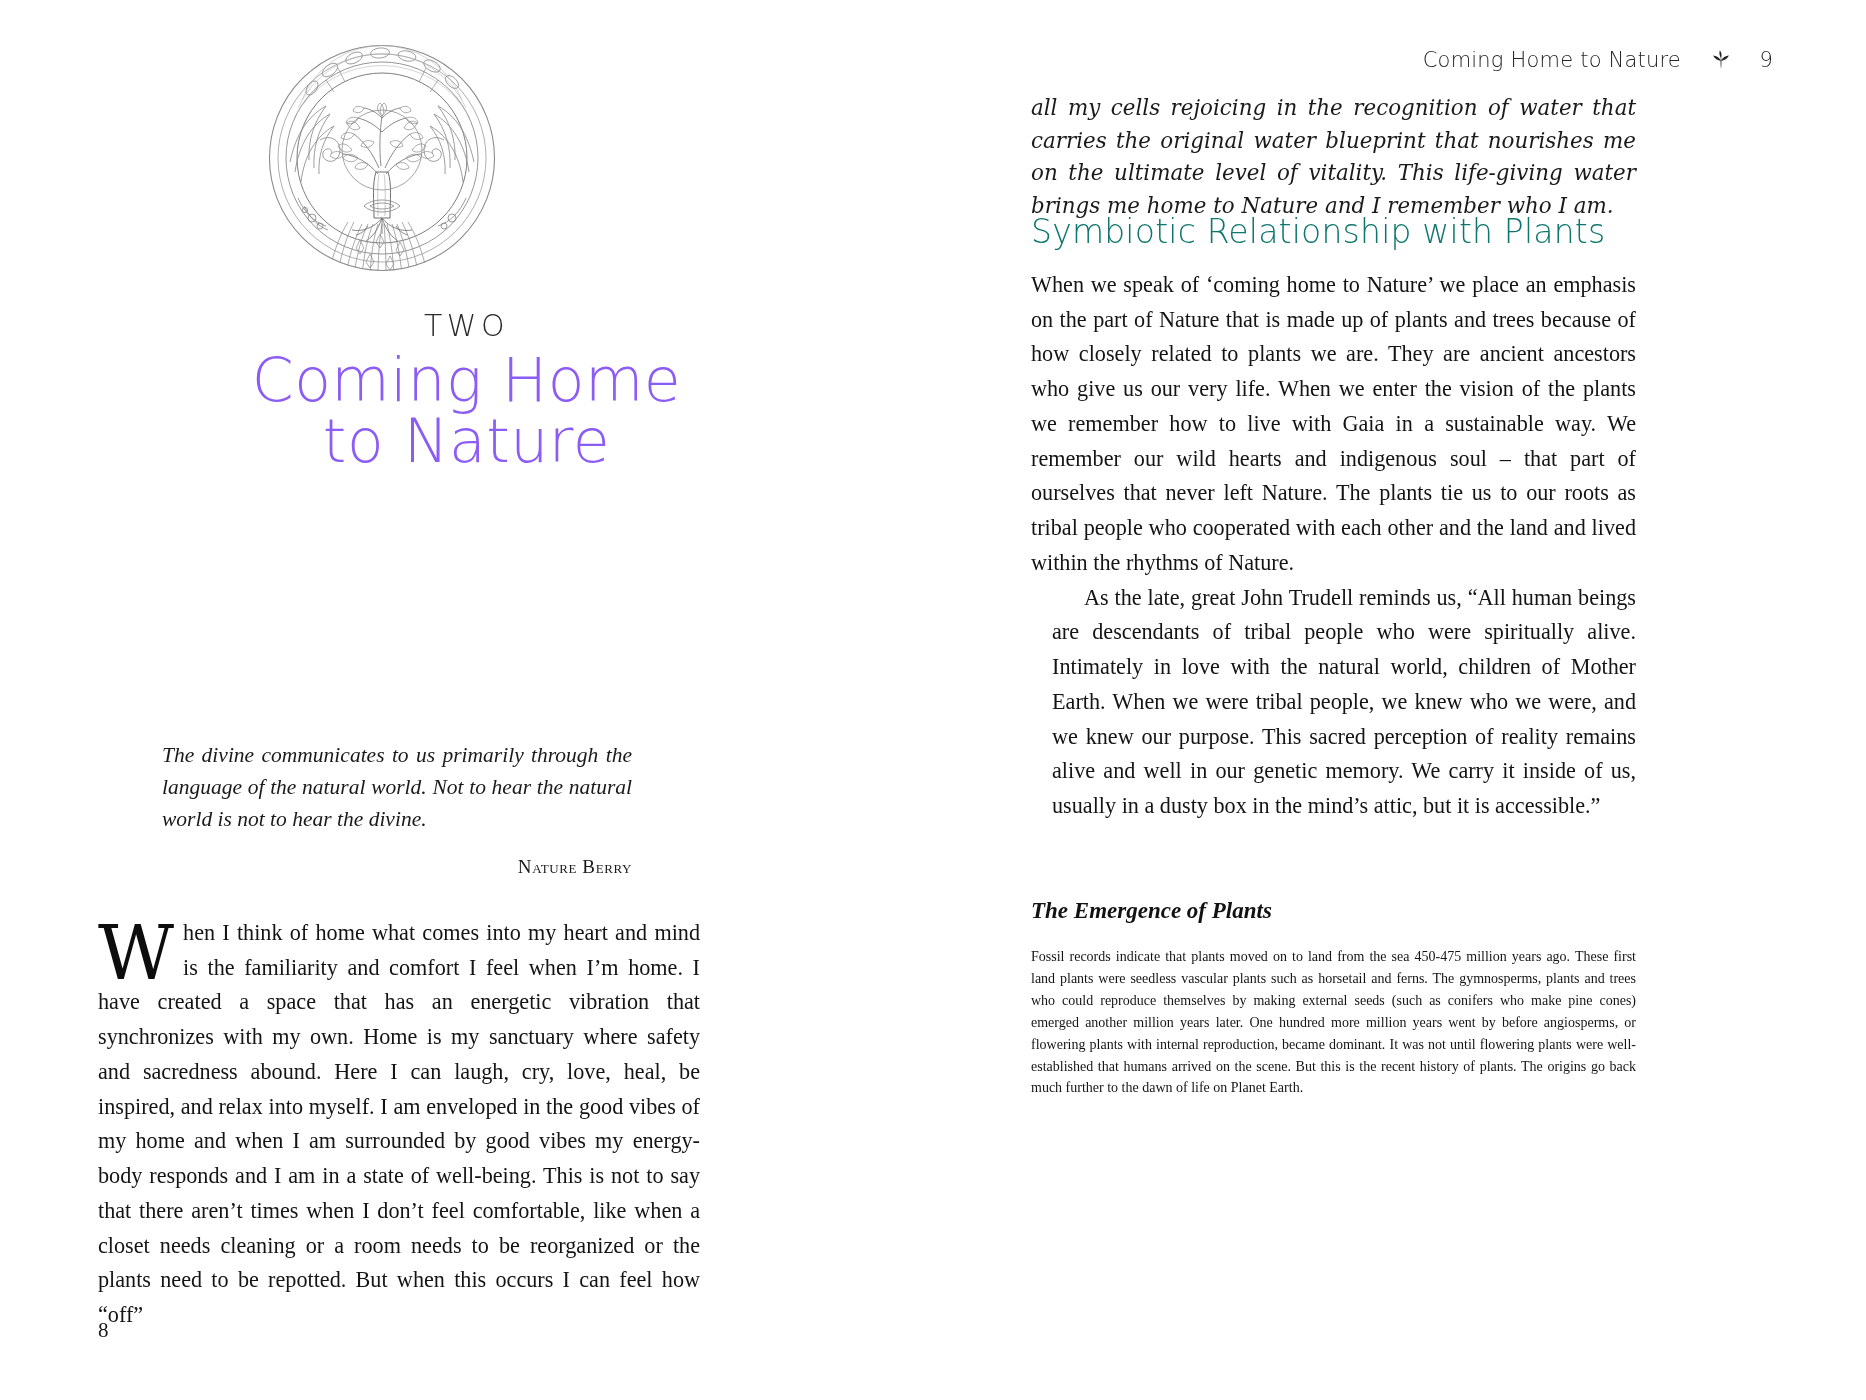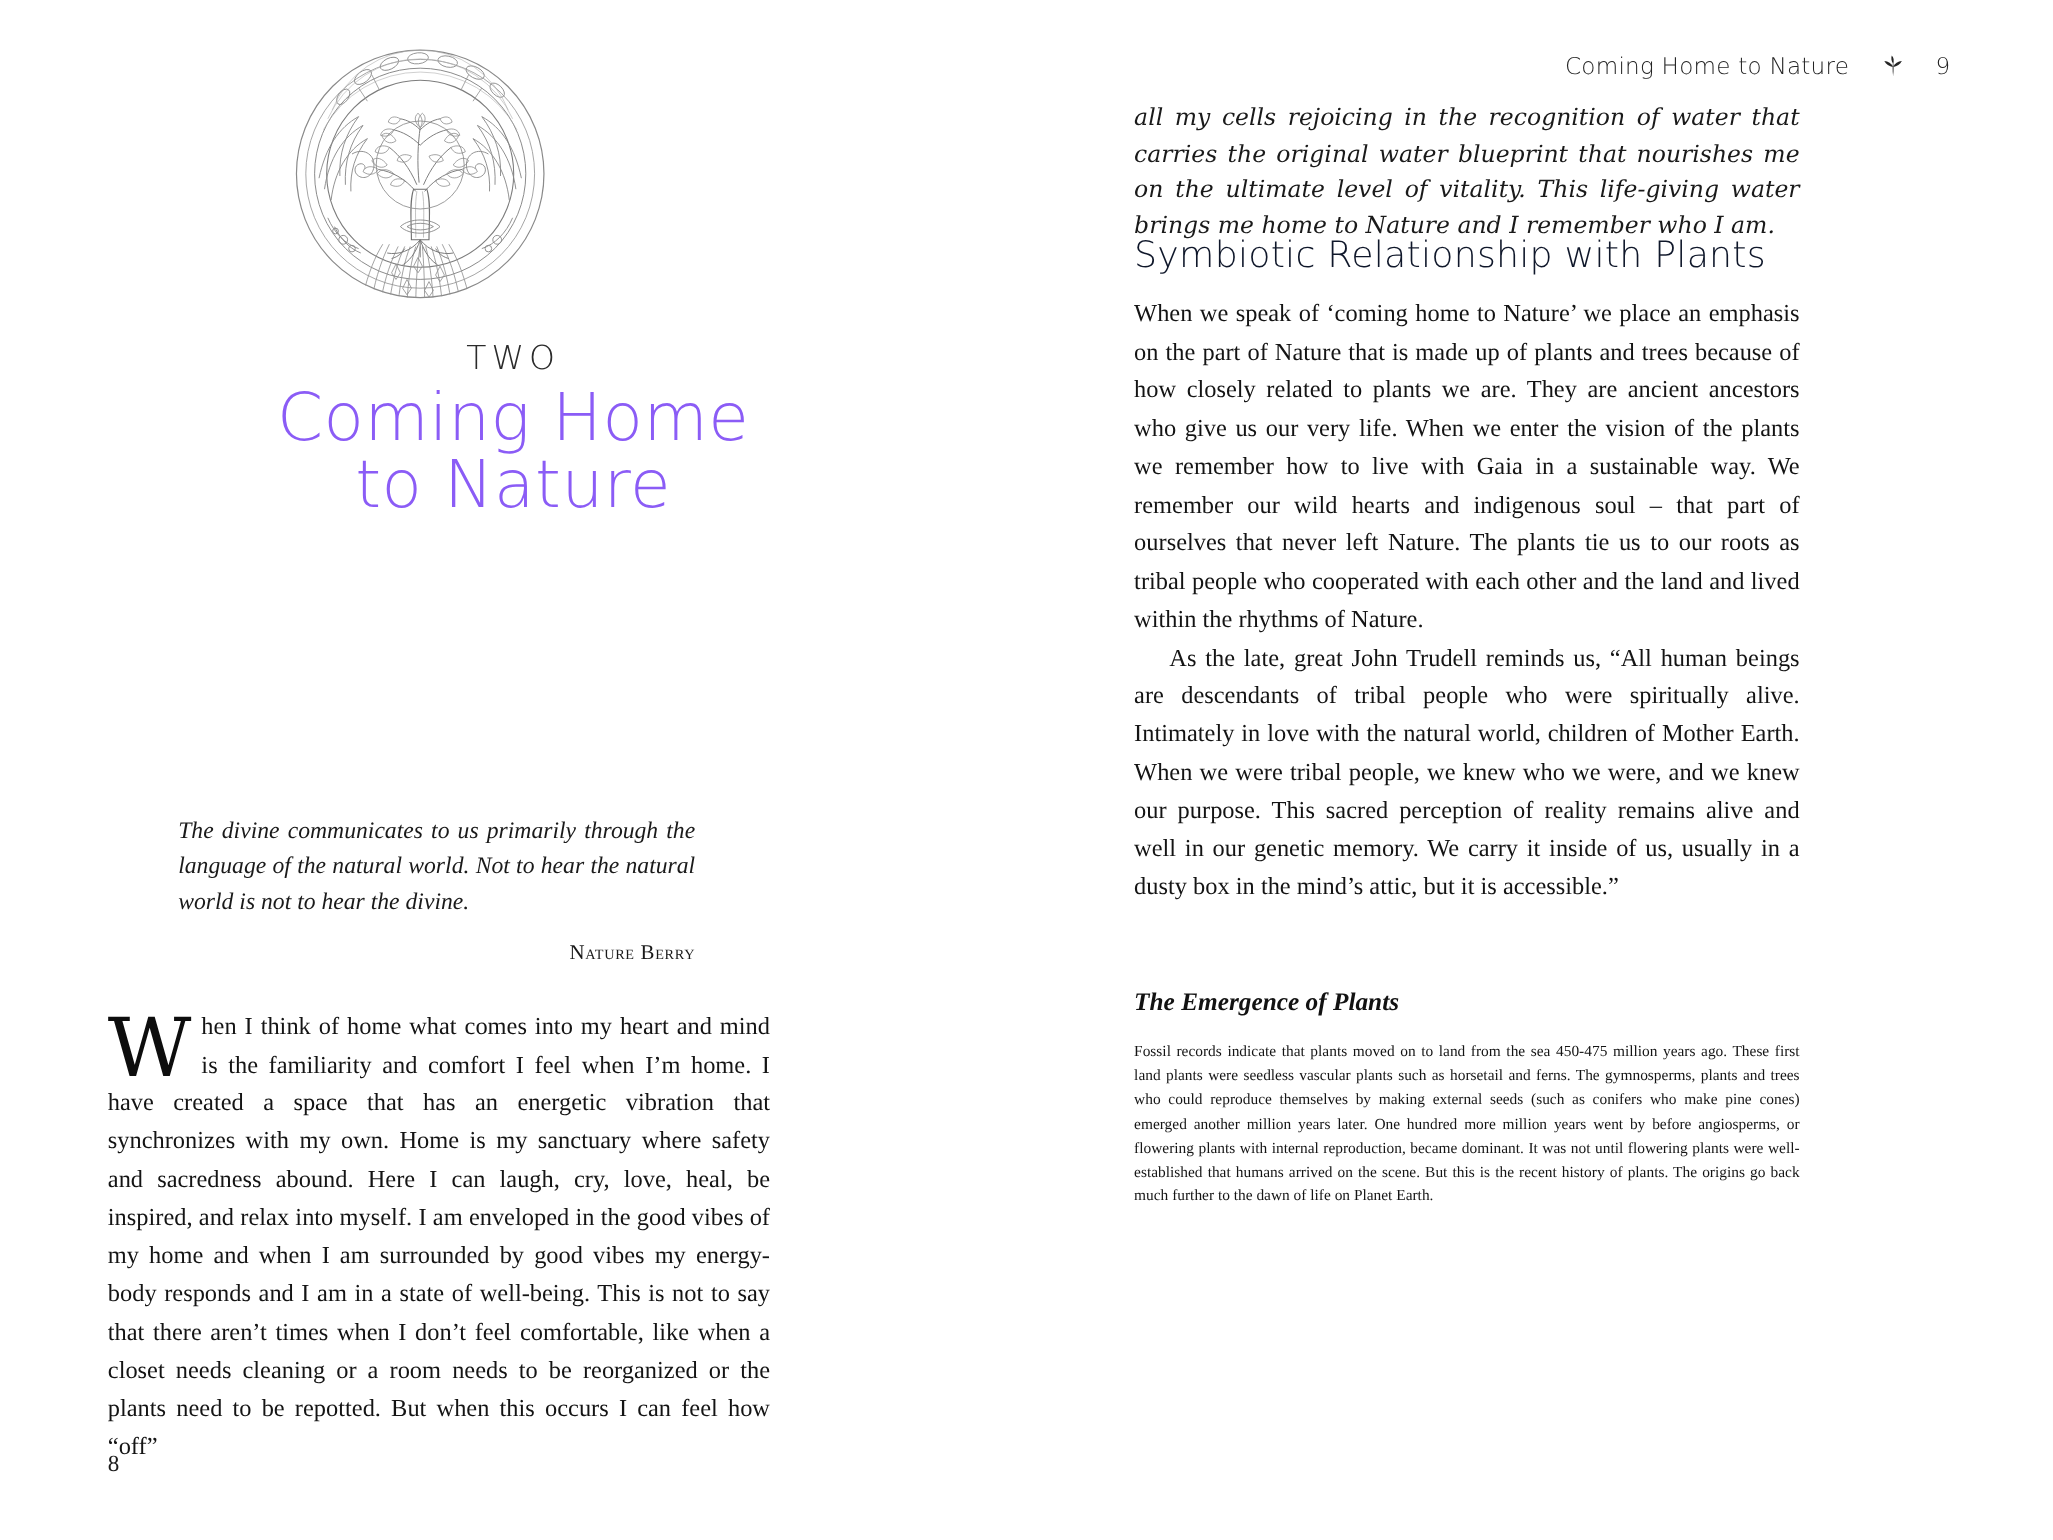--- a/index.html
+++ b/index.html
@@ -166,36 +166,36 @@
   }
 
   .section-head {
     position: absolute;
     top: 212px;
     left: 98px;
     width: 605px;
     font-family: "DejaVu Sans", "Liberation Sans", sans-serif;
     font-size: 33px;
     font-weight: 300;
-    color: #0f172a;
+    color: #0f766e;
     letter-spacing: 0.2px;
   }
 
   .body-right {
     position: absolute;
     top: 268px;
     left: 0;
     width: 605px;
     font-size: 22.2px;
     line-height: 1.565;
     text-align: justify;
     color: #141414;
   }
   .body-right p { margin: 0; }
-  .body-right p.indented { text-indent: 32px; }
+  .body-right p.indented { text-indent: 32px; margin-left: 21px; }
 
   .sub-head {
     position: absolute;
     top: 898px;
     left: 0;
     width: 605px;
     font-style: italic;
     font-weight: bold;
     font-size: 23px;
     color: #121212;

